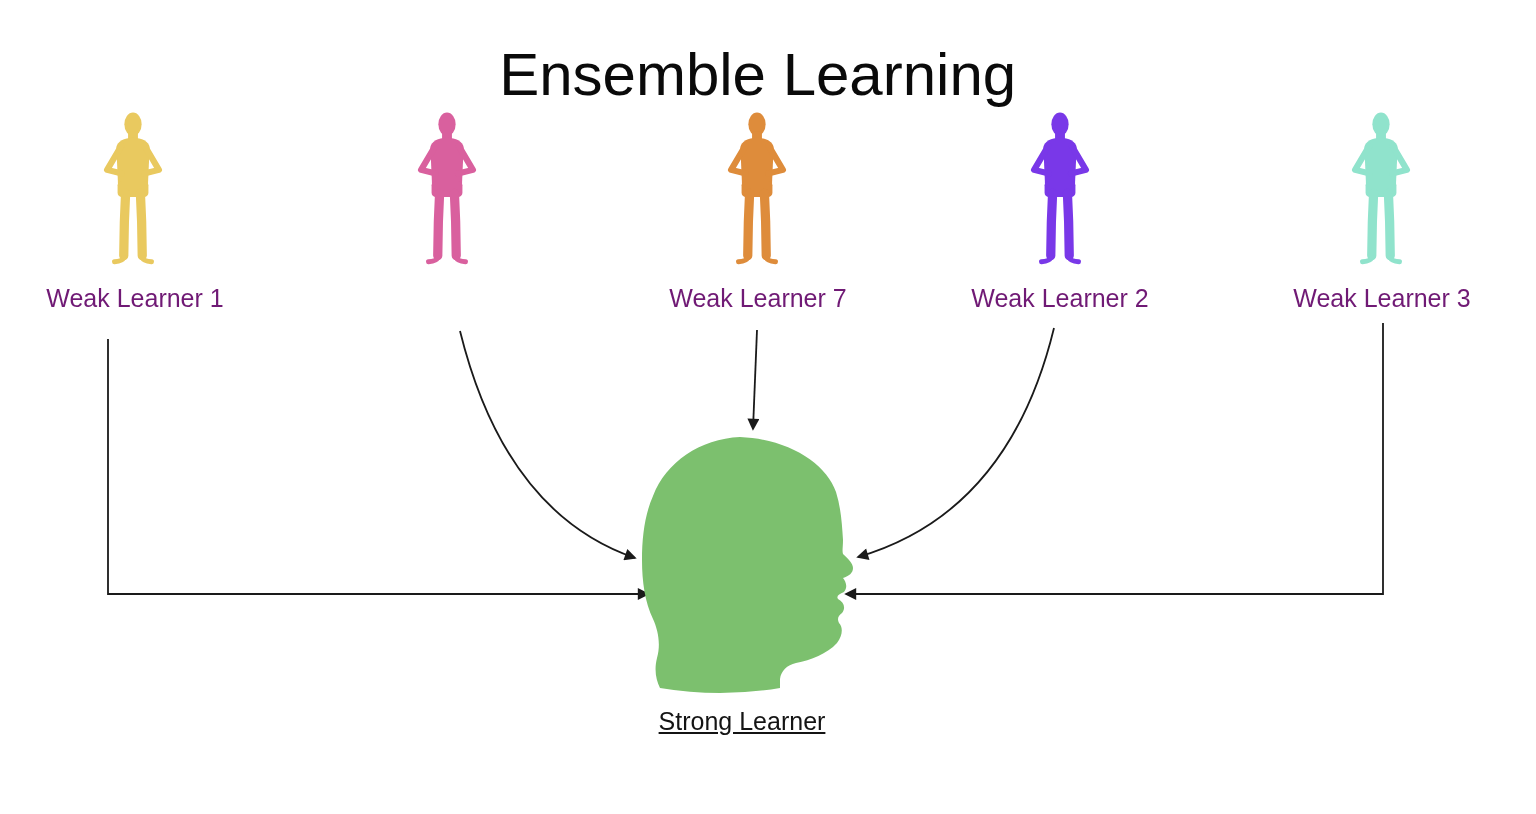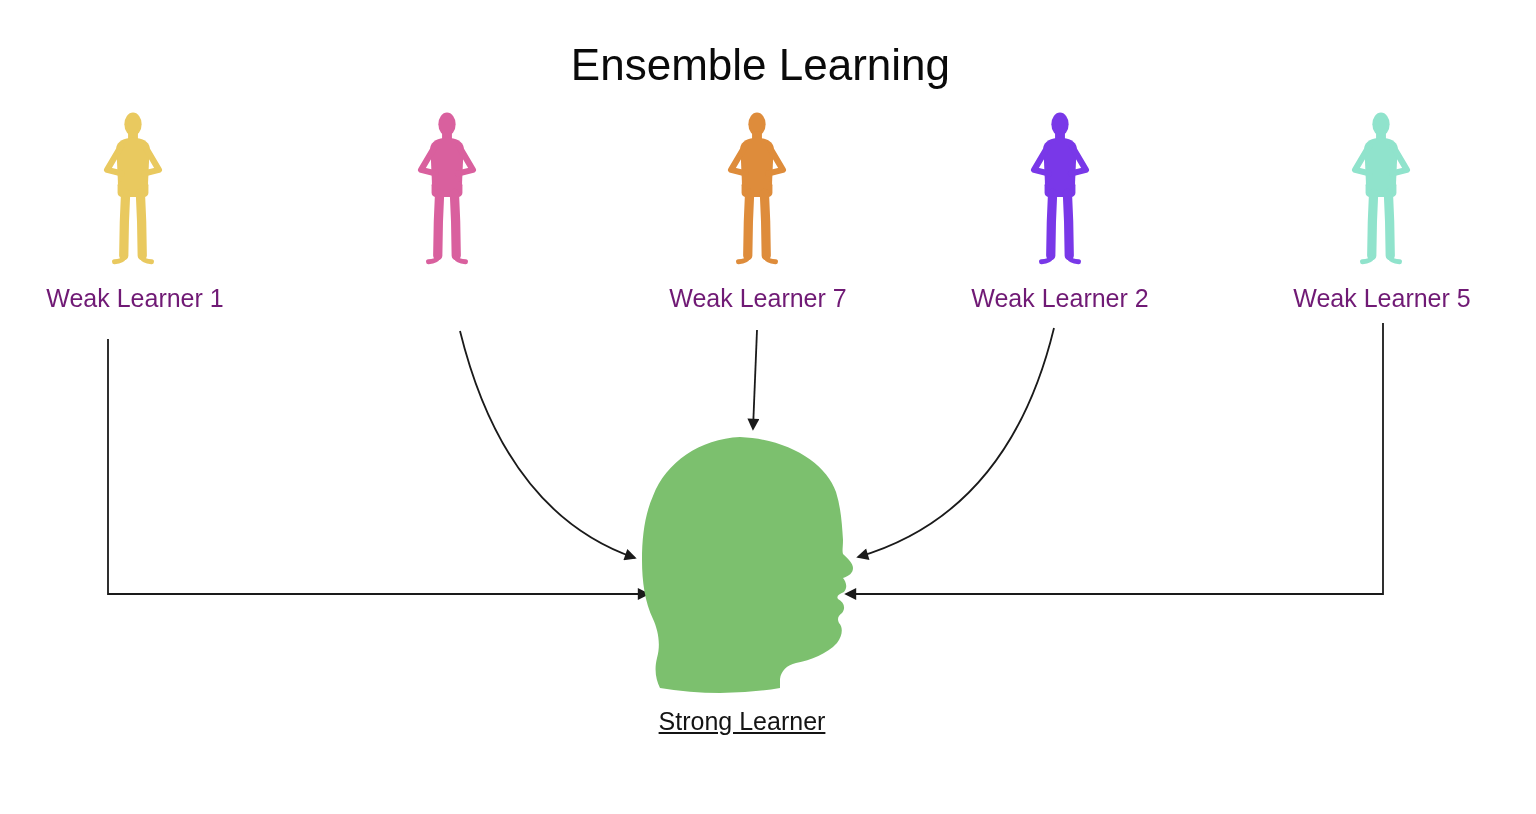--- a/index.html
+++ b/index.html
@@ -12,21 +12,21 @@
   .canvas {
     position: relative;
     width: 1536px; height: 814px;
     overflow: hidden;
     background: #ffffff;
   }
   .title {
     position: absolute;
     top: 40px; left: 50%;
     transform: translateX(-52%);
-    font-size: 44px;
+    font-size: 60px;
     font-weight: 500;
     letter-spacing: 0px;
     white-space: nowrap;
     color: #0a0a0a;
   }
   .learner { position: absolute; top: 103px; width: 74px; height: 172px; }
   .learner svg { width: 100%; height: 100%; display: block; }
   .wl-label {
     position: absolute;
     top: 284px;
@@ -112,21 +112,21 @@
   </div>
   <div class="learner" style="left: 1344px; color: rgb(144, 227, 204);">
     <svg viewBox="0 0 120 250">
         <use href="#person"></use>
       </svg>
   </div>
 
   <div class="wl-label" style="left:5px">Weak Learner 1</div>
   <div class="wl-label" style="left:628px">Weak Learner 7</div>
   <div class="wl-label" style="left:930px">Weak Learner 2</div>
-  <div class="wl-label" style="left:1252px">Weak Learner 5</div>
+  <div class="wl-label" style="left:1252px">Weak Learner 3</div>
 
   <svg class="arrows" viewBox="0 0 1536 814" style="color: rgb(26, 26, 26);">
     <defs>
       <marker id="ah" viewBox="0 0 10 10" refX="8.5" refY="5" markerWidth="14" markerHeight="12" orient="auto" markerUnits="userSpaceOnUse">
         <path d="M0,0 L10,5 L0,10 Z" fill="currentColor"></path>
       </marker>
     </defs>
     <path class="link" marker-end="url(#ah)" d="M108,339 L108,594 L648,594"></path>
     <path class="link" marker-end="url(#ah)" d="M460,331 Q505,513 635,558"></path>
     <path class="link" marker-end="url(#ah)" d="M757,330 L753,429"></path>

